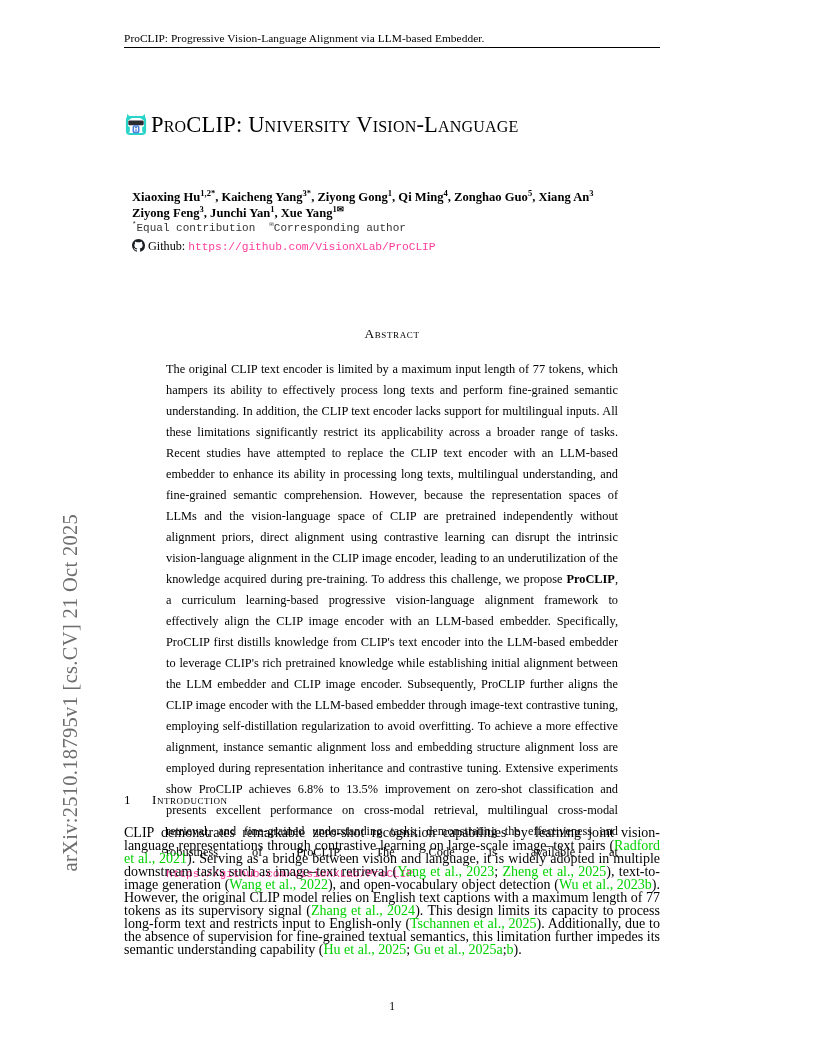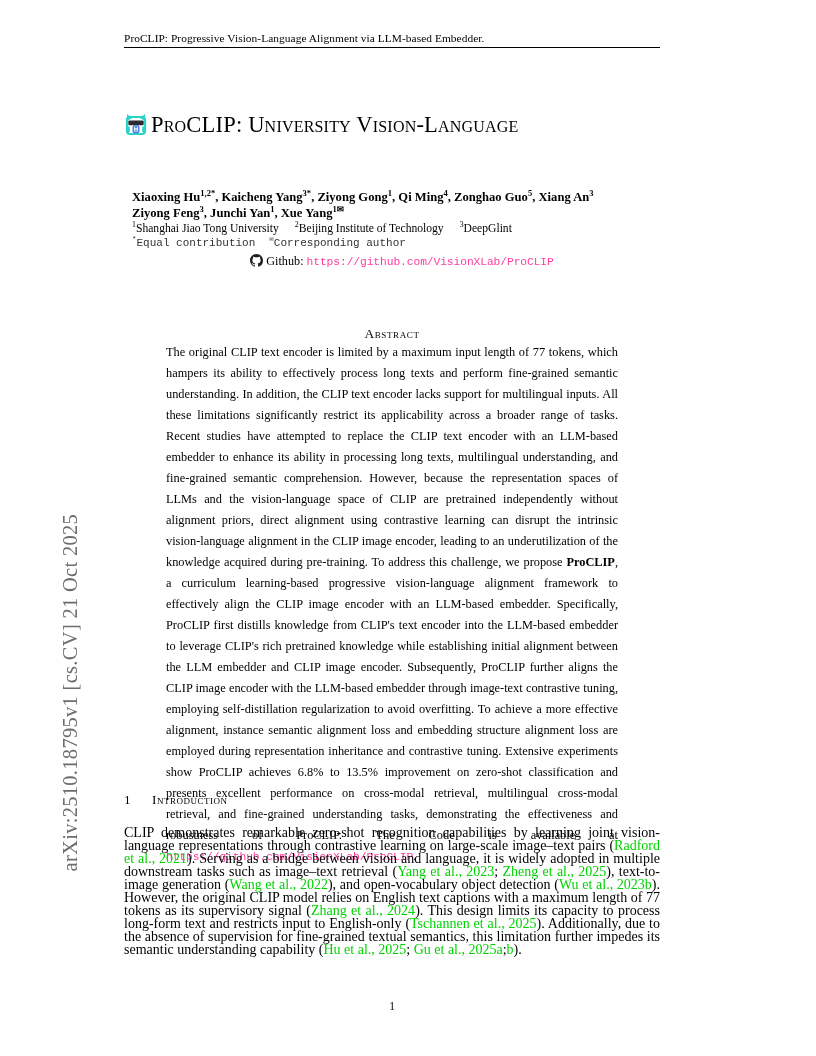--- a/index.html
+++ b/index.html
@@ -122,21 +122,20 @@
     color: #333;
     white-space: nowrap;
   }
   .note-gap { display: inline-block; width: 14px; }
 
   .link-line {
     font-size: 12.2px;
     line-height: 16px;
     white-space: nowrap;
     margin-top: 1px;
-    text-align: center;
   }
   .link-line .lbl { font-family: "Liberation Serif", serif; }
   .url {
     font-family: "Liberation Mono", "DejaVu Sans Mono", monospace;
     font-size: 11.3px;
     color: #ff3d9e;
     letter-spacing: -0.1px;
   }
   .icon-inline {
     display: inline-block;
@@ -151,20 +150,21 @@
     position: absolute;
     left: 0;
     top: 326px;
     width: 536px;
   }
   #abstract-heading {
     text-align: center;
     font-size: 13.4px;
     font-variant: small-caps;
     letter-spacing: 0.6px;
+    margin-bottom: 17px;
   }
   #abstract-body {
     margin: 0 42px;
     width: 452px;
     font-size: 12.35px;
     line-height: 21px;
     text-align: justify;
     text-justify: inter-word;
     hyphens: manual;
   }
@@ -240,21 +240,20 @@
           <rect x="3.2" y="14.4" width="2.6" height="6" rx="1" fill="#2ad4c8"></rect>
           <rect x="18.2" y="14.4" width="2.6" height="6" rx="1" fill="#2ad4c8"></rect>
         </svg>
       </span><span>ProCLIP: University Vision-Language</span>
     </div>
   </div>
 
   <div id="author-block">
     <div class="author-line">Xiaoxing Hu<sup>1,2</sup><sup>*</sup>, Kaicheng Yang<sup>3</sup><sup>*</sup>, Ziyong Gong<sup>1</sup>, Qi Ming<sup>4</sup>, Zonghao Guo<sup>5</sup>, Xiang An<sup>3</sup></div>
     <div class="author-line">Ziyong Feng<sup>3</sup>, Junchi Yan<sup>1</sup>, Xue Yang<sup>1</sup><sup>✉</sup></div>
-    <div class="affil-line"><sup>1</sup>Shanghai Jiao Tong University<span class="affil-gap"></span><sup>2</sup>Beijing Institute of Technology<span class="affil-gap"></span><sup>3</sup>DeepGlint</div>
     <div class="note-line"><sup>*</sup>Equal contribution<span class="note-gap"></span><sup>✉</sup>Corresponding author</div>
 
     <div class="link-line">
       <span class="icon-inline">
         <svg viewBox="0 0 16 16" width="13" height="13" xmlns="http://www.w3.org/2000/svg">
           <path fill="#1b1f23" d="M8 0C3.58 0 0 3.58 0 8c0 3.54 2.29 6.53 5.47 7.59.4.07.55-.17.55-.38 0-.19-.01-.82-.01-1.49-2.01.37-2.53-.49-2.69-.94-.09-.23-.48-.94-.82-1.13-.28-.15-.68-.52-.01-.53.63-.01 1.08.58 1.23.82.72 1.21 1.87.87 2.33.66.07-.52.28-.87.51-1.07-1.78-.2-3.64-.89-3.64-3.95 0-.87.31-1.59.82-2.15-.08-.2-.36-1.02.08-2.12 0 0 .67-.21 2.2.82a7.4 7.4 0 012-.27c.68 0 1.36.09 2 .27 1.53-1.04 2.2-.82 2.2-.82.44 1.1.16 1.92.08 2.12.51.56.82 1.27.82 2.15 0 3.07-1.87 3.75-3.65 3.95.29.25.54.73.54 1.48 0 1.07-.01 1.93-.01 2.2 0 .21.15.46.55.38A8.01 8.01 0 0016 8c0-4.42-3.58-8-8-8z"></path>
         </svg>
       </span><span class="lbl">Github:</span>
       <span class="url">https://github.com/VisionXLab/ProCLIP</span>
     </div>

